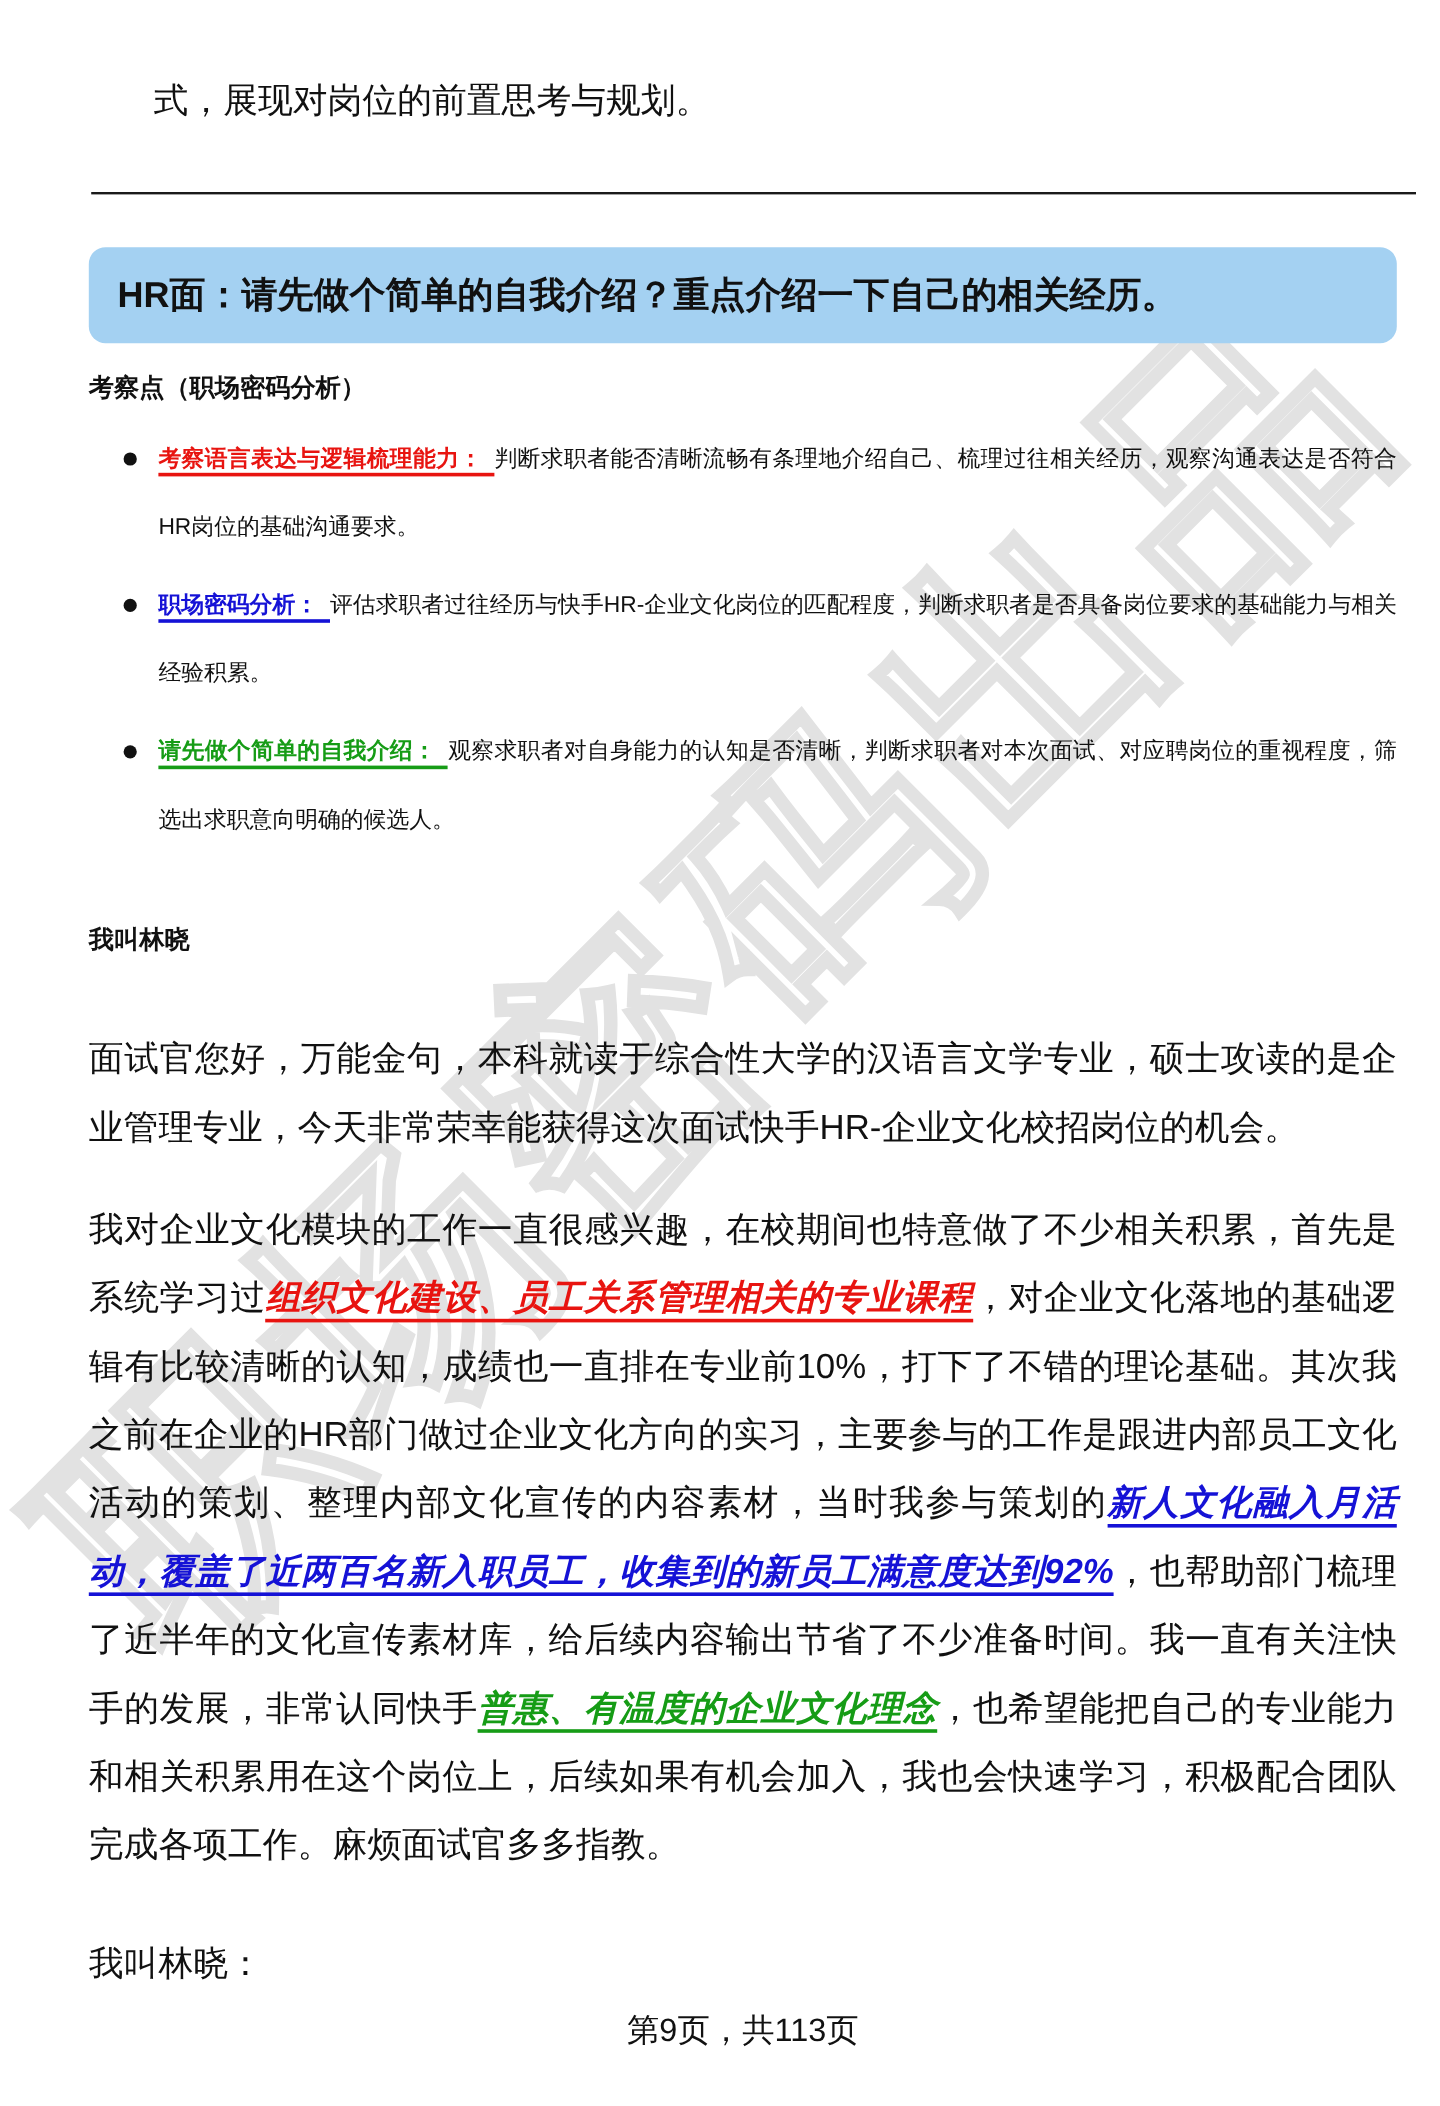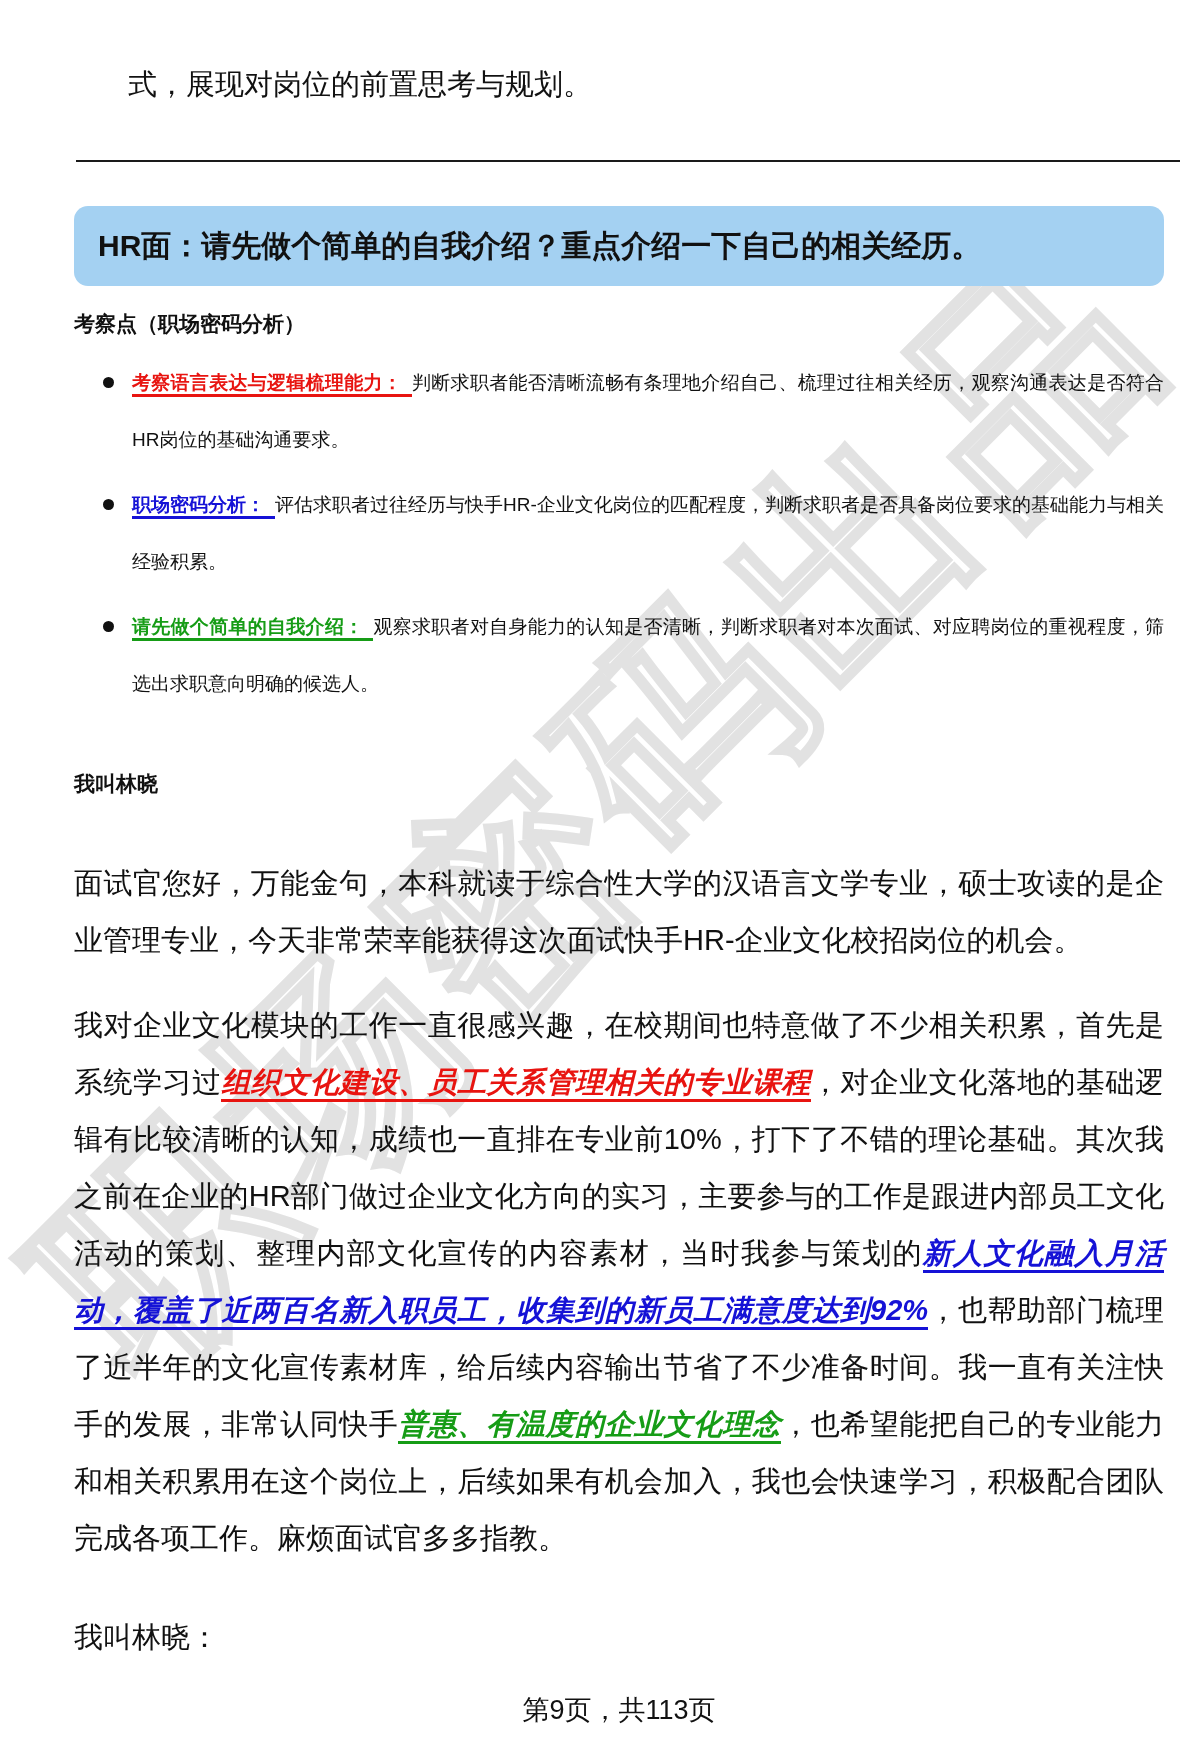--- a/index.html
+++ b/index.html
@@ -106,21 +106,21 @@
   }
   .run-red   { color: var(--accent-red,   #e81410); }
   .run-blue  { color: var(--accent-blue,  #1512d6); }
   .run-green { color: var(--accent-green, #169c16); }
   .tail {
     margin: 42px 0 0 0;
     font-size: 29px;
     line-height: 57px;
   }
   .footer {
-    margin-top: 24px;
+    margin-top: 6px;
     text-align: center;
     font-size: 27px;
     line-height: 40px;
   }
 </style>
 </head>
 <body>
 
 <div class="page">
   <div class="watermark">职场密码出品</div>

